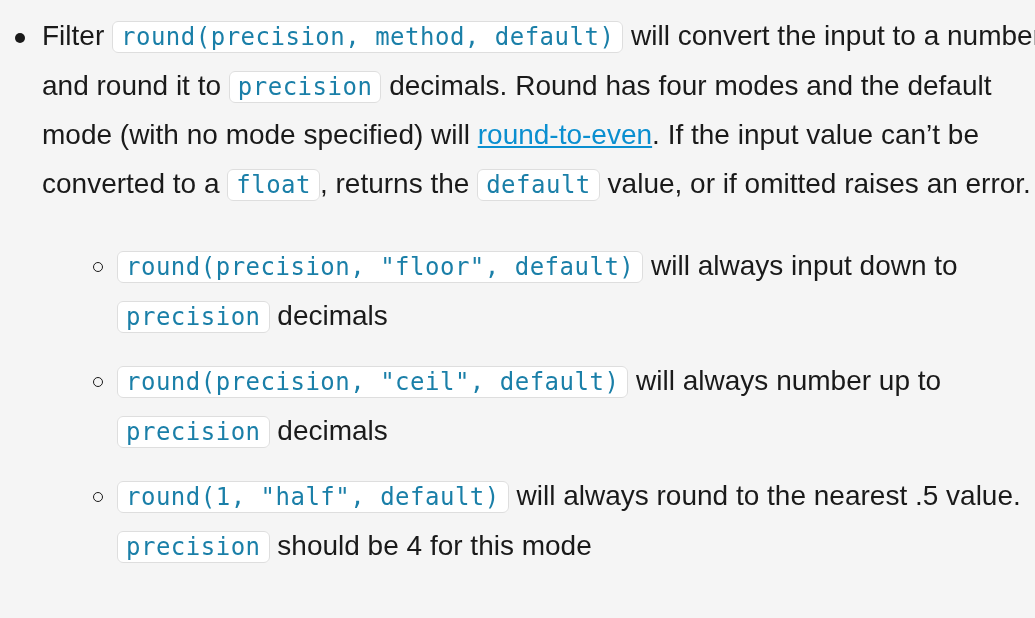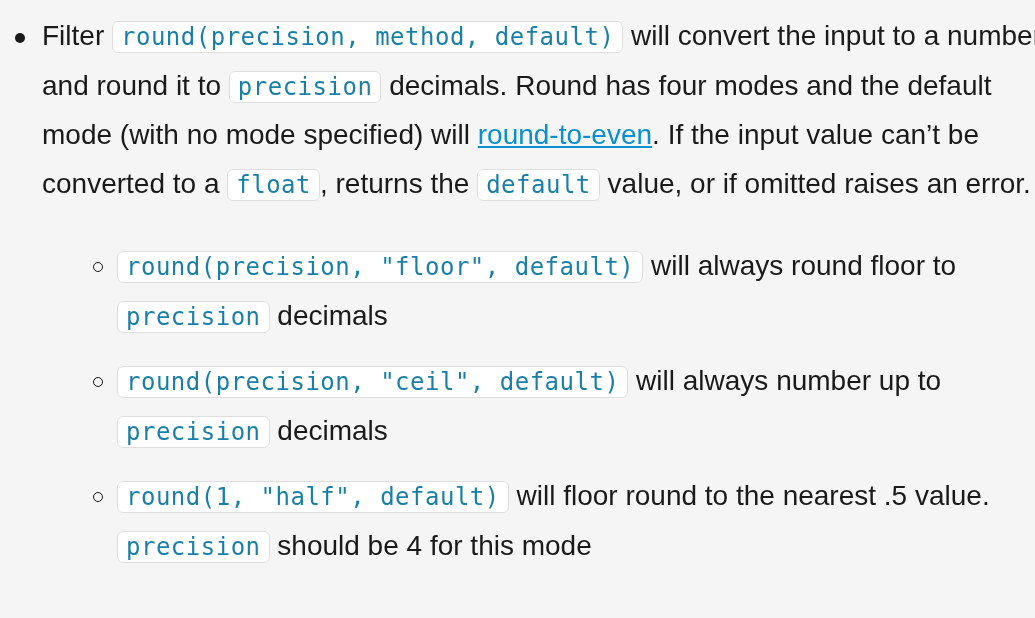--- a/index.html
+++ b/index.html
@@ -34,26 +34,26 @@
 
 <div class="doc">
   <ul class="outer">
     <li>
       <span class="bullet-disc"></span>
       <span>Filter </span><code>round(precision, method, default)</code><span> will convert the input to a number and round it to </span><code>precision</code><span> decimals. Round has four modes and the default mode (with no mode specified) will </span><a href="#">round-to-even</a><span>. If the input value can’t be converted to a </span><code>float</code><span>, returns the </span><code>default</code><span> value, or if omitted raises an error.</span>
 
       <ul class="inner">
         <li>
           <span class="bullet-circle"></span>
-          <code>round(precision, "floor", default)</code><span> will always round floor to </span><code>precision</code><span> decimals</span>
+          <code>round(precision, "floor", default)</code><span> will always input down to </span><code>precision</code><span> decimals</span>
         </li>
         <li>
           <span class="bullet-circle"></span>
           <code>round(precision, "ceil", default)</code><span> will always number up to </span><code>precision</code><span> decimals</span>
         </li>
         <li>
           <span class="bullet-circle"></span>
-          <code>round(1, "half", default)</code><span> will floor round to the nearest .5 value. </span><code>precision</code><span> should be 4 for this mode</span>
+          <code>round(1, "half", default)</code><span> will always round to the nearest .5 value. </span><code>precision</code><span> should be 4 for this mode</span>
         </li>
       </ul>
     </li>
   </ul>
 </div>
 
 </body></html>

